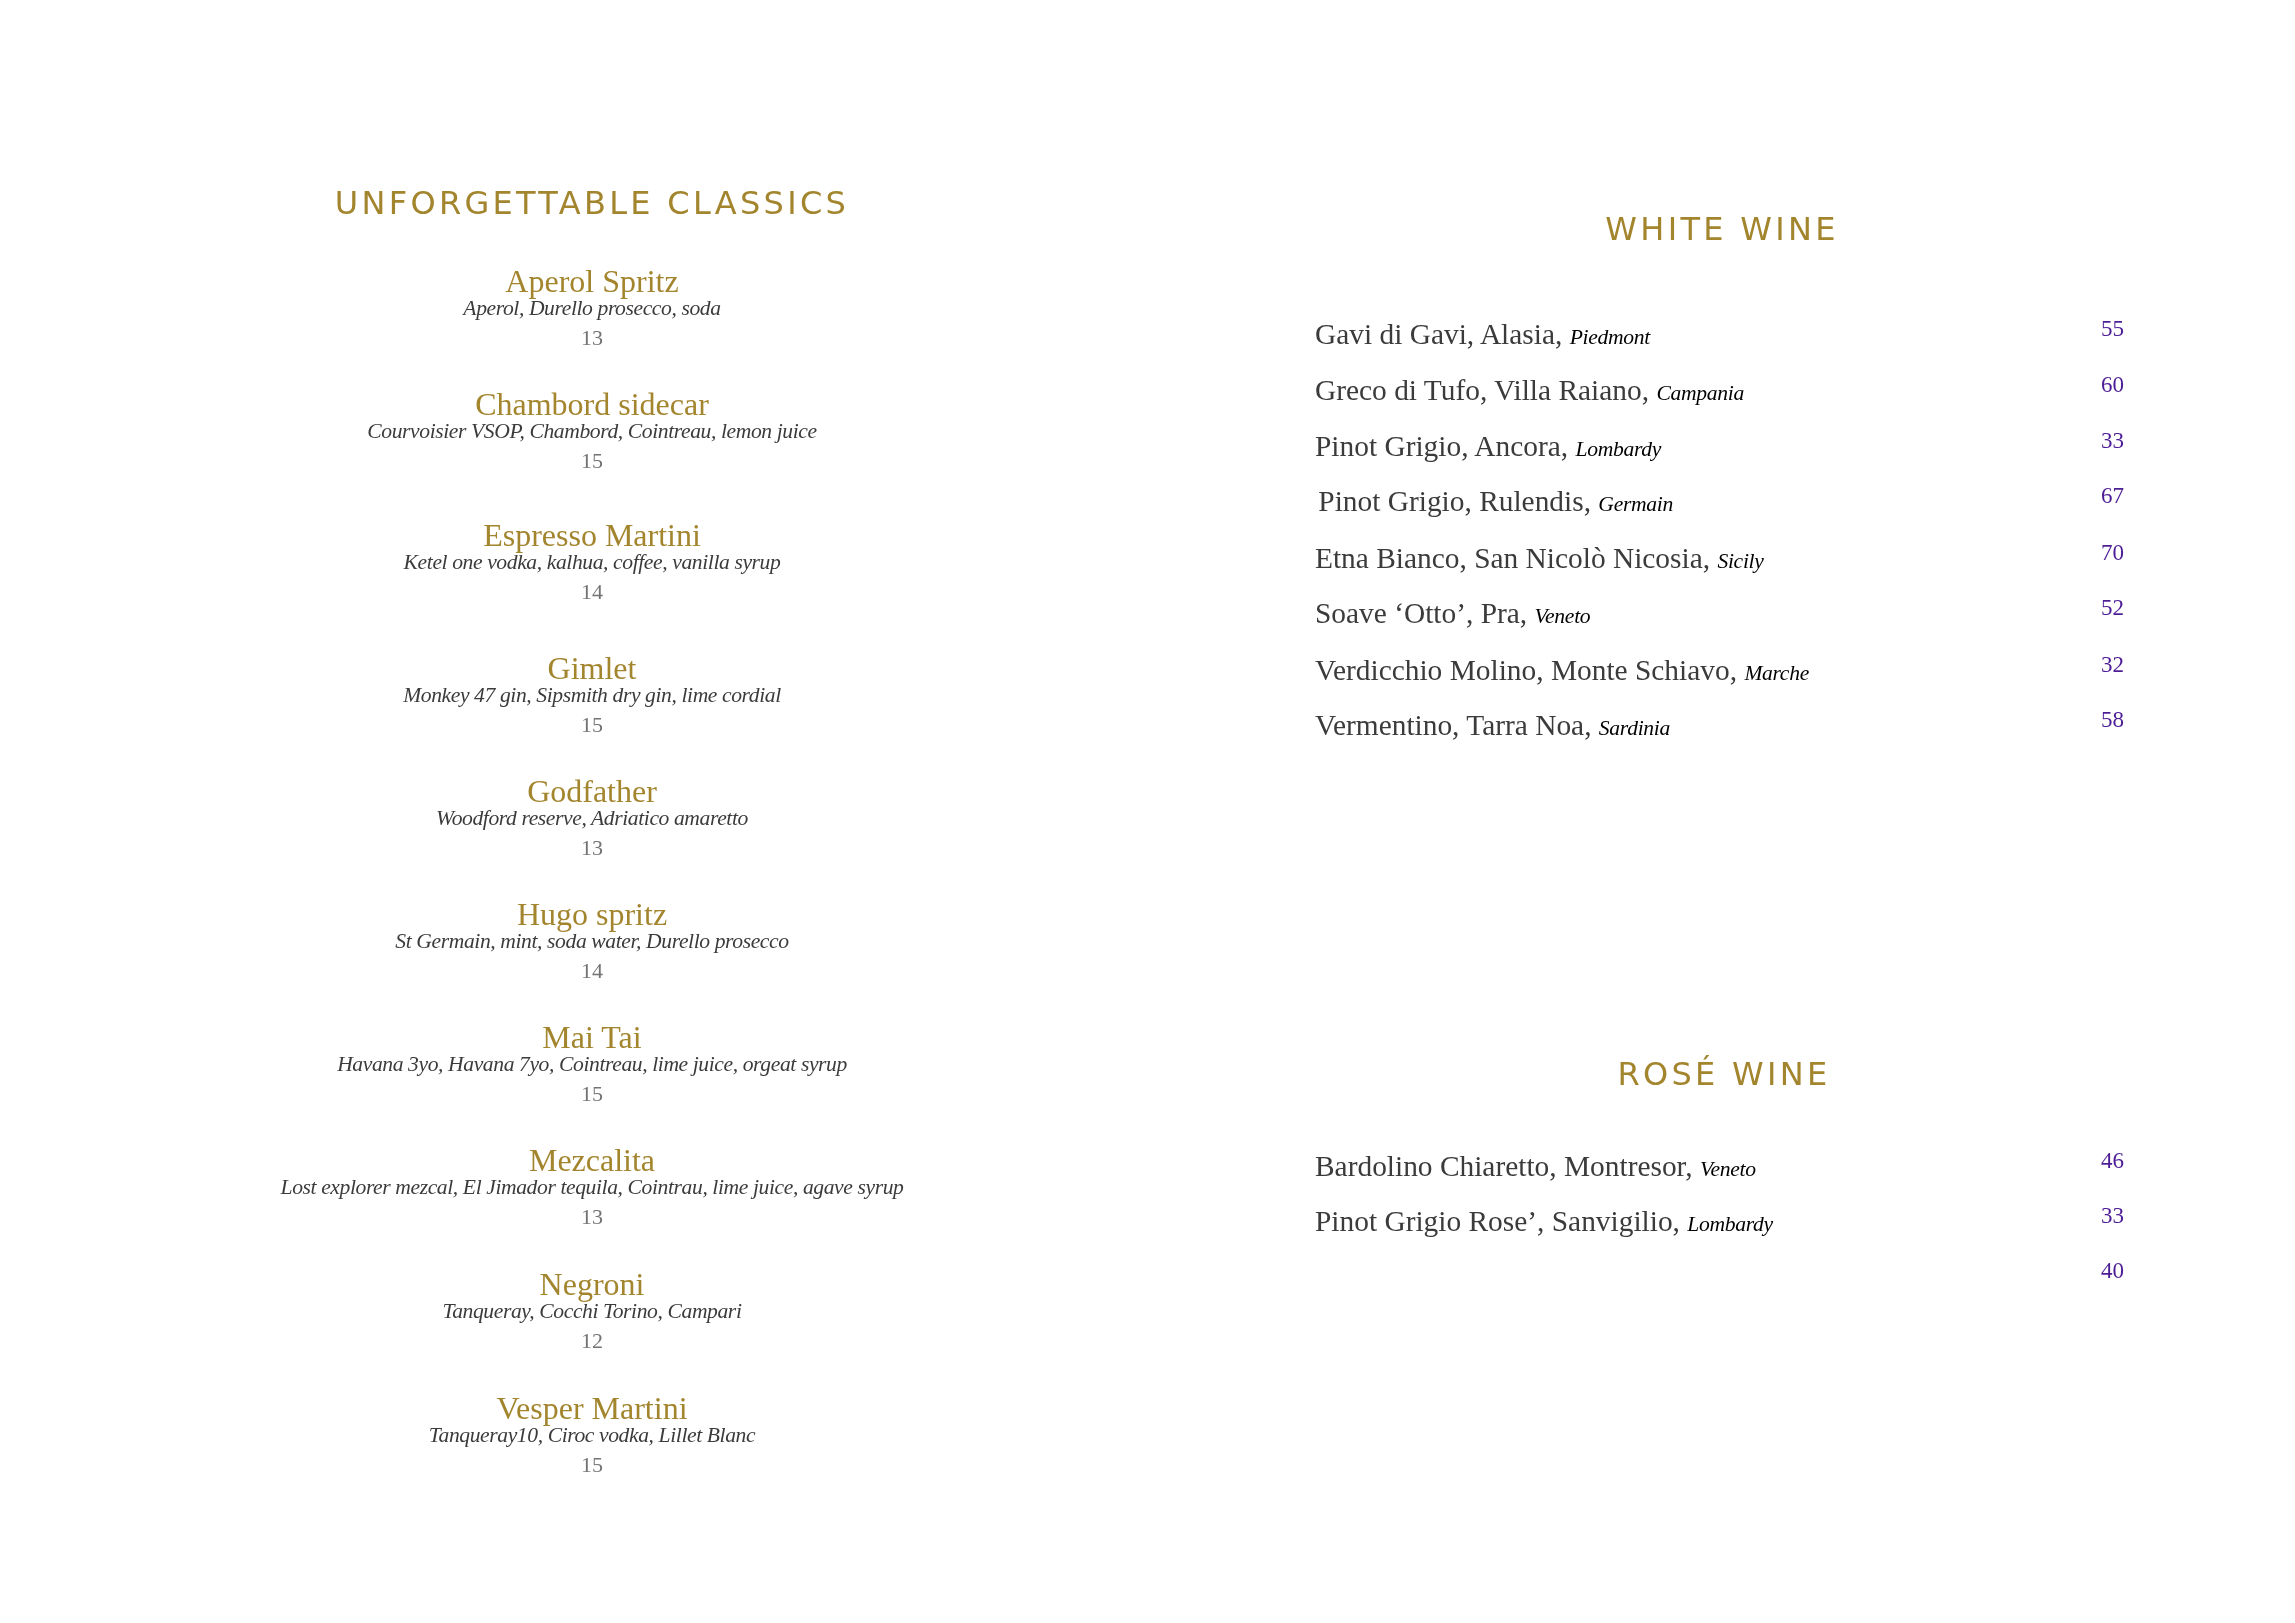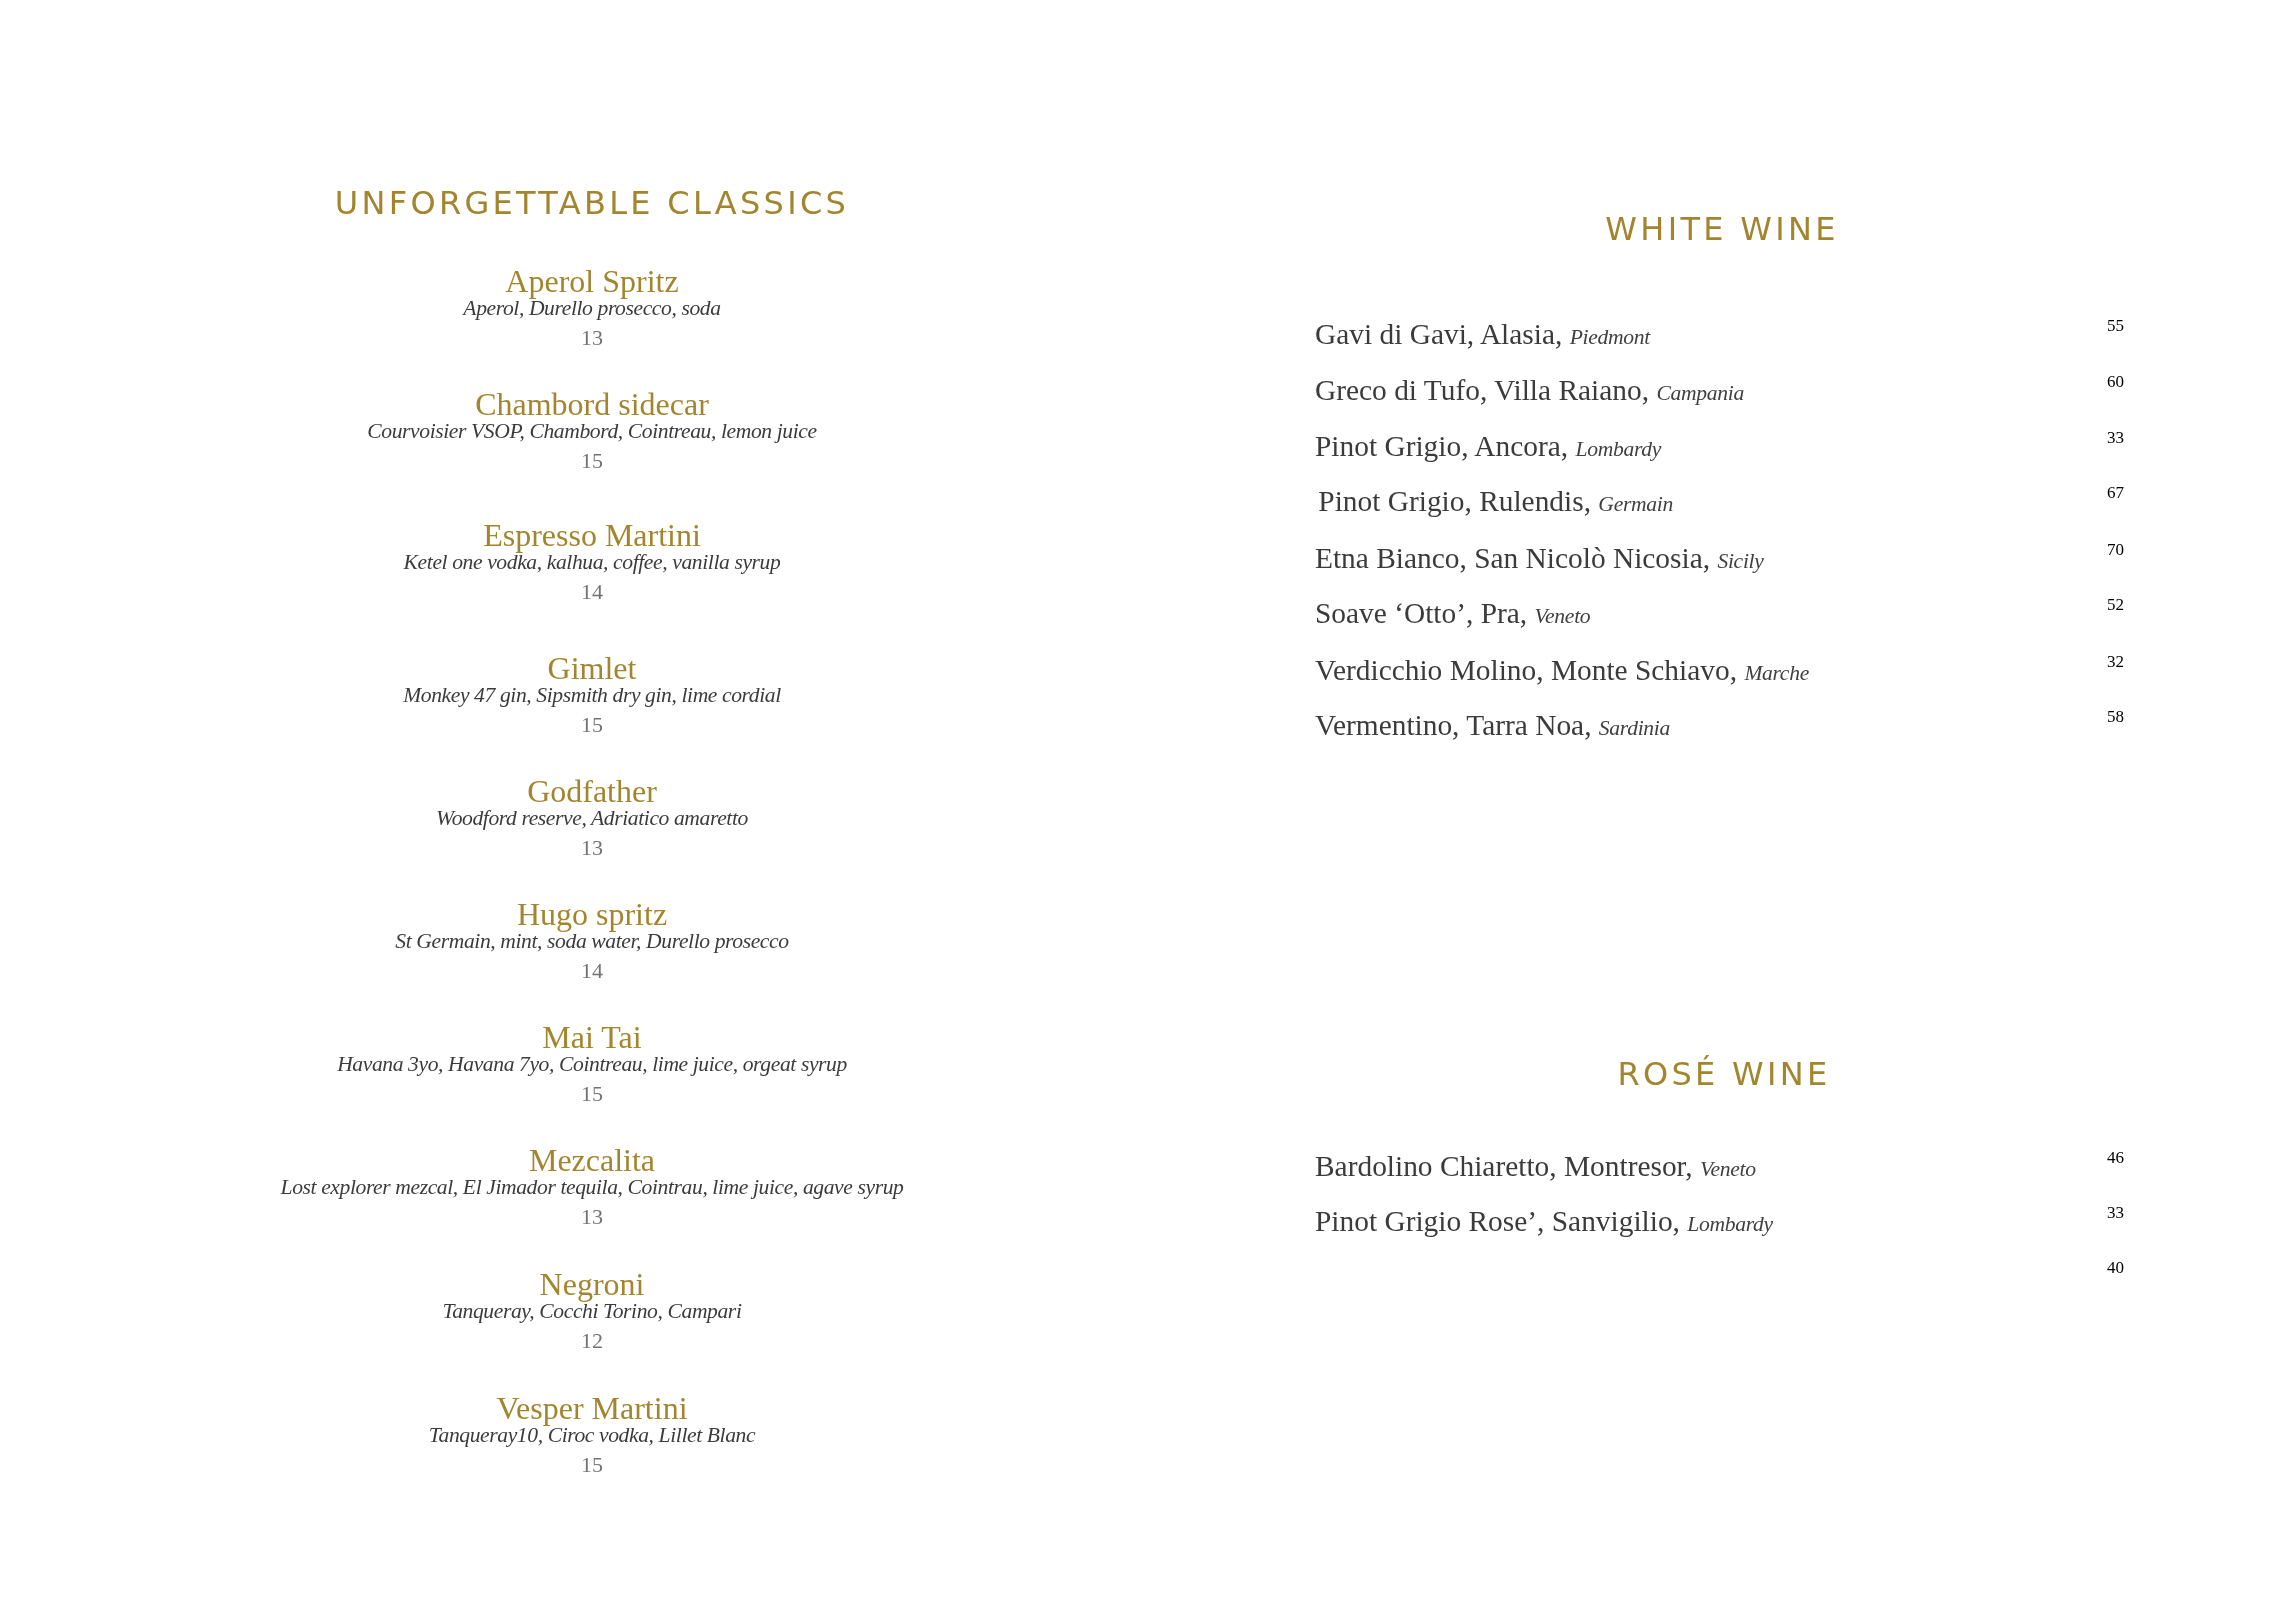--- a/index.html
+++ b/index.html
@@ -32,26 +32,26 @@
   .cocktail .c-price { top: 62px; font-size: 22px; color: #737373; }
 
   
   .wine-row { position: absolute; left: 1315px; width: 809px; height: 39px; }
   .wine-row .w-name {
     position: absolute; left: 0; top: 0;
     font-family: "Liberation Serif", "DejaVu Serif", serif;
     font-size: 29.4px; color: #3b3b3b; white-space: nowrap; line-height: 1;
   }
   .wine-row .w-region {
-    font-style: italic; font-size: 21.6px; color: #404040; letter-spacing: -0.3px; text-align: right;
+    font-style: italic; font-size: 21.6px; color: #000000; letter-spacing: -0.3px; text-align: right;
   }
   .wine-row .w-price {
     position: absolute; right: 0; top: -2.6px;
     font-family: "Liberation Serif", "DejaVu Serif", serif;
-    font-size: 17px; color: #000000; line-height: 1; white-space: nowrap;
+    font-size: 23px; color: #4c1d95; line-height: 1; white-space: nowrap;
   }
 </style>
 </head>
 <body>
 
 <div class="page">
 
   <section>
     <div class="heading" style="left:592px; top:187px;">UNFORGETTABLE CLASSICS</div>
 

